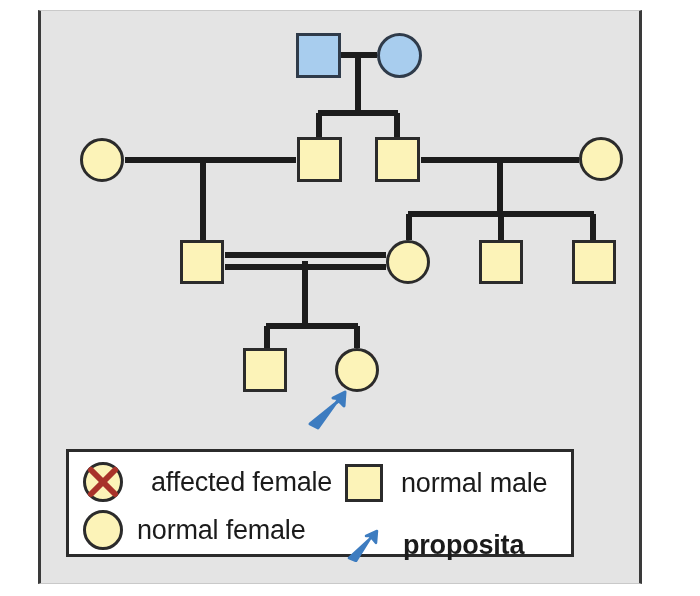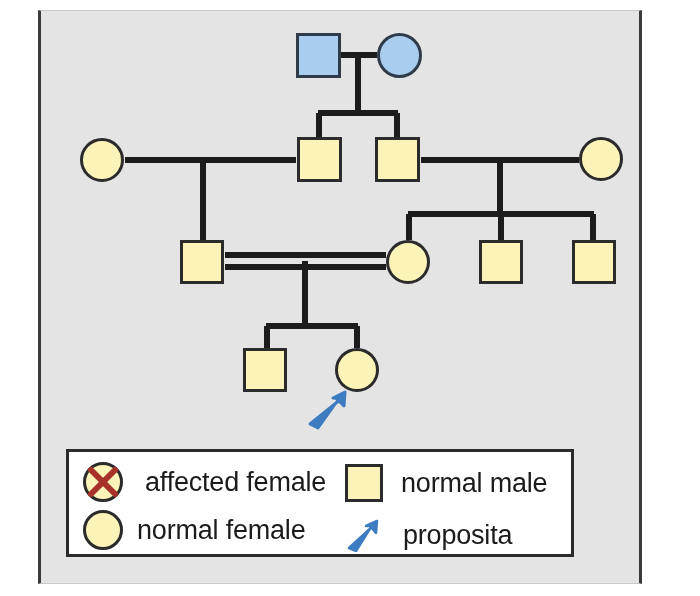--- a/index.html
+++ b/index.html
@@ -168,34 +168,34 @@
     <div class="legend-row" style="left:14px; top:10px;">
       <span class="legend-swatch">
         <span class="sw-circle" style="display:block;"></span>
         <svg width="40" height="40" style="position:absolute; left:0; top:0;">
           <g stroke="#a8322a" stroke-width="6" stroke-linecap="round">
             <line x1="8" y1="8" x2="32" y2="32"></line>
             <line x1="32" y1="8" x2="8" y2="32"></line>
           </g>
         </svg>
       </span>
-      <span class="legend-label" style="margin-left:22px;">affected female</span>
+      <span class="legend-label" style="margin-left:28px;">affected female</span>
     </div>
 
     <div class="legend-row" style="left:14px; top:58px;">
       <span class="legend-swatch sw-circle"></span>
       <span class="legend-label" style="margin-left:14px;">normal female</span>
     </div>
 
     <div class="legend-row" style="left:276px; top:12px;">
       <span class="legend-swatch sw-square"></span>
       <span class="legend-label" style="margin-left:18px;">normal male</span>
     </div>
 
-    <div class="legend-row" style="left:276px; top:66px;">
+    <div class="legend-row" style="left:276px; top:76px;font-weight:bold;">
       <span class="legend-swatch sw-arrow">
         <svg width="40" height="34" style="display:block;">
           <path d="M 4 30 L 28 8 L 21 8 L 32 3 L 31 15 L 26 9 L 11 33 Z" fill="#3d7cc0" stroke="#3d7cc0" stroke-width="2.5" stroke-linejoin="round"></path>
         </svg>
       </span>
       <span class="legend-label" style="margin-left:18px;">proposita</span>
     </div>
 
   </div>
 

